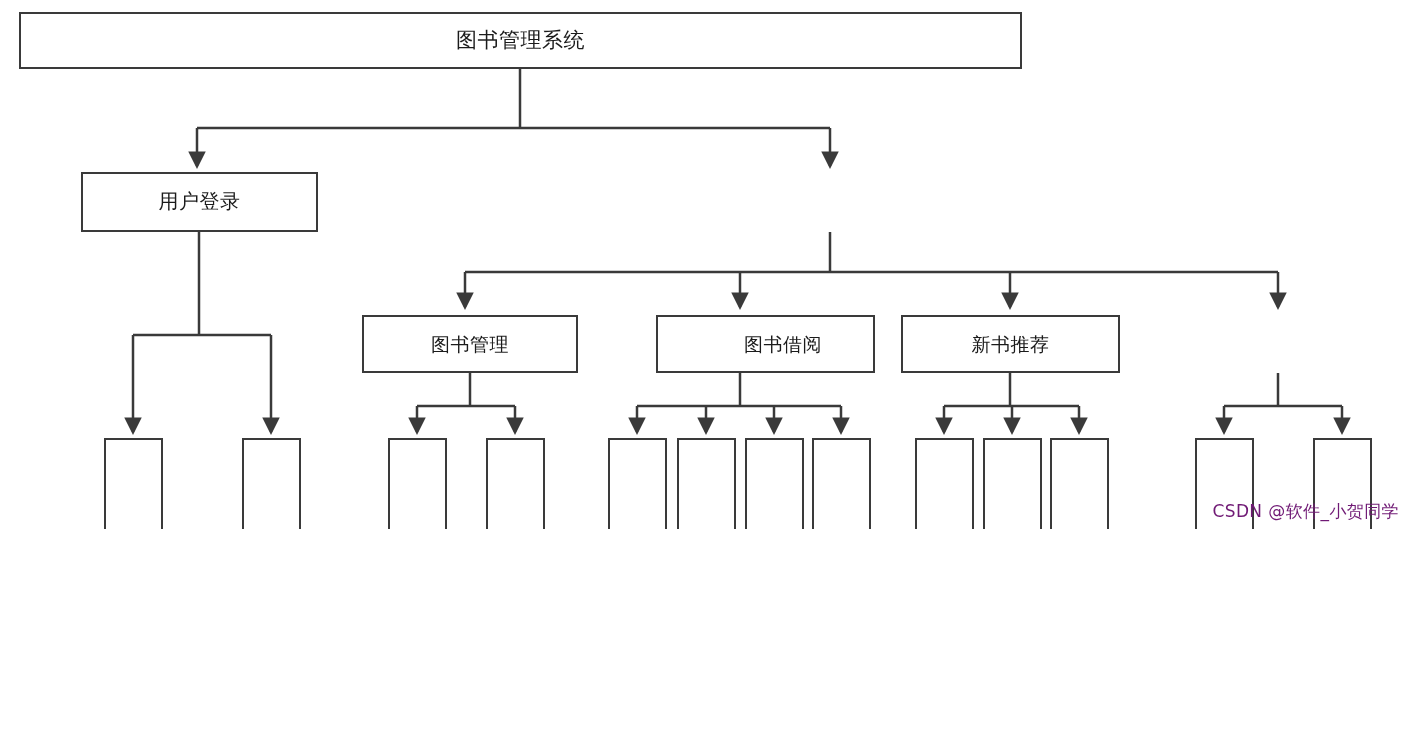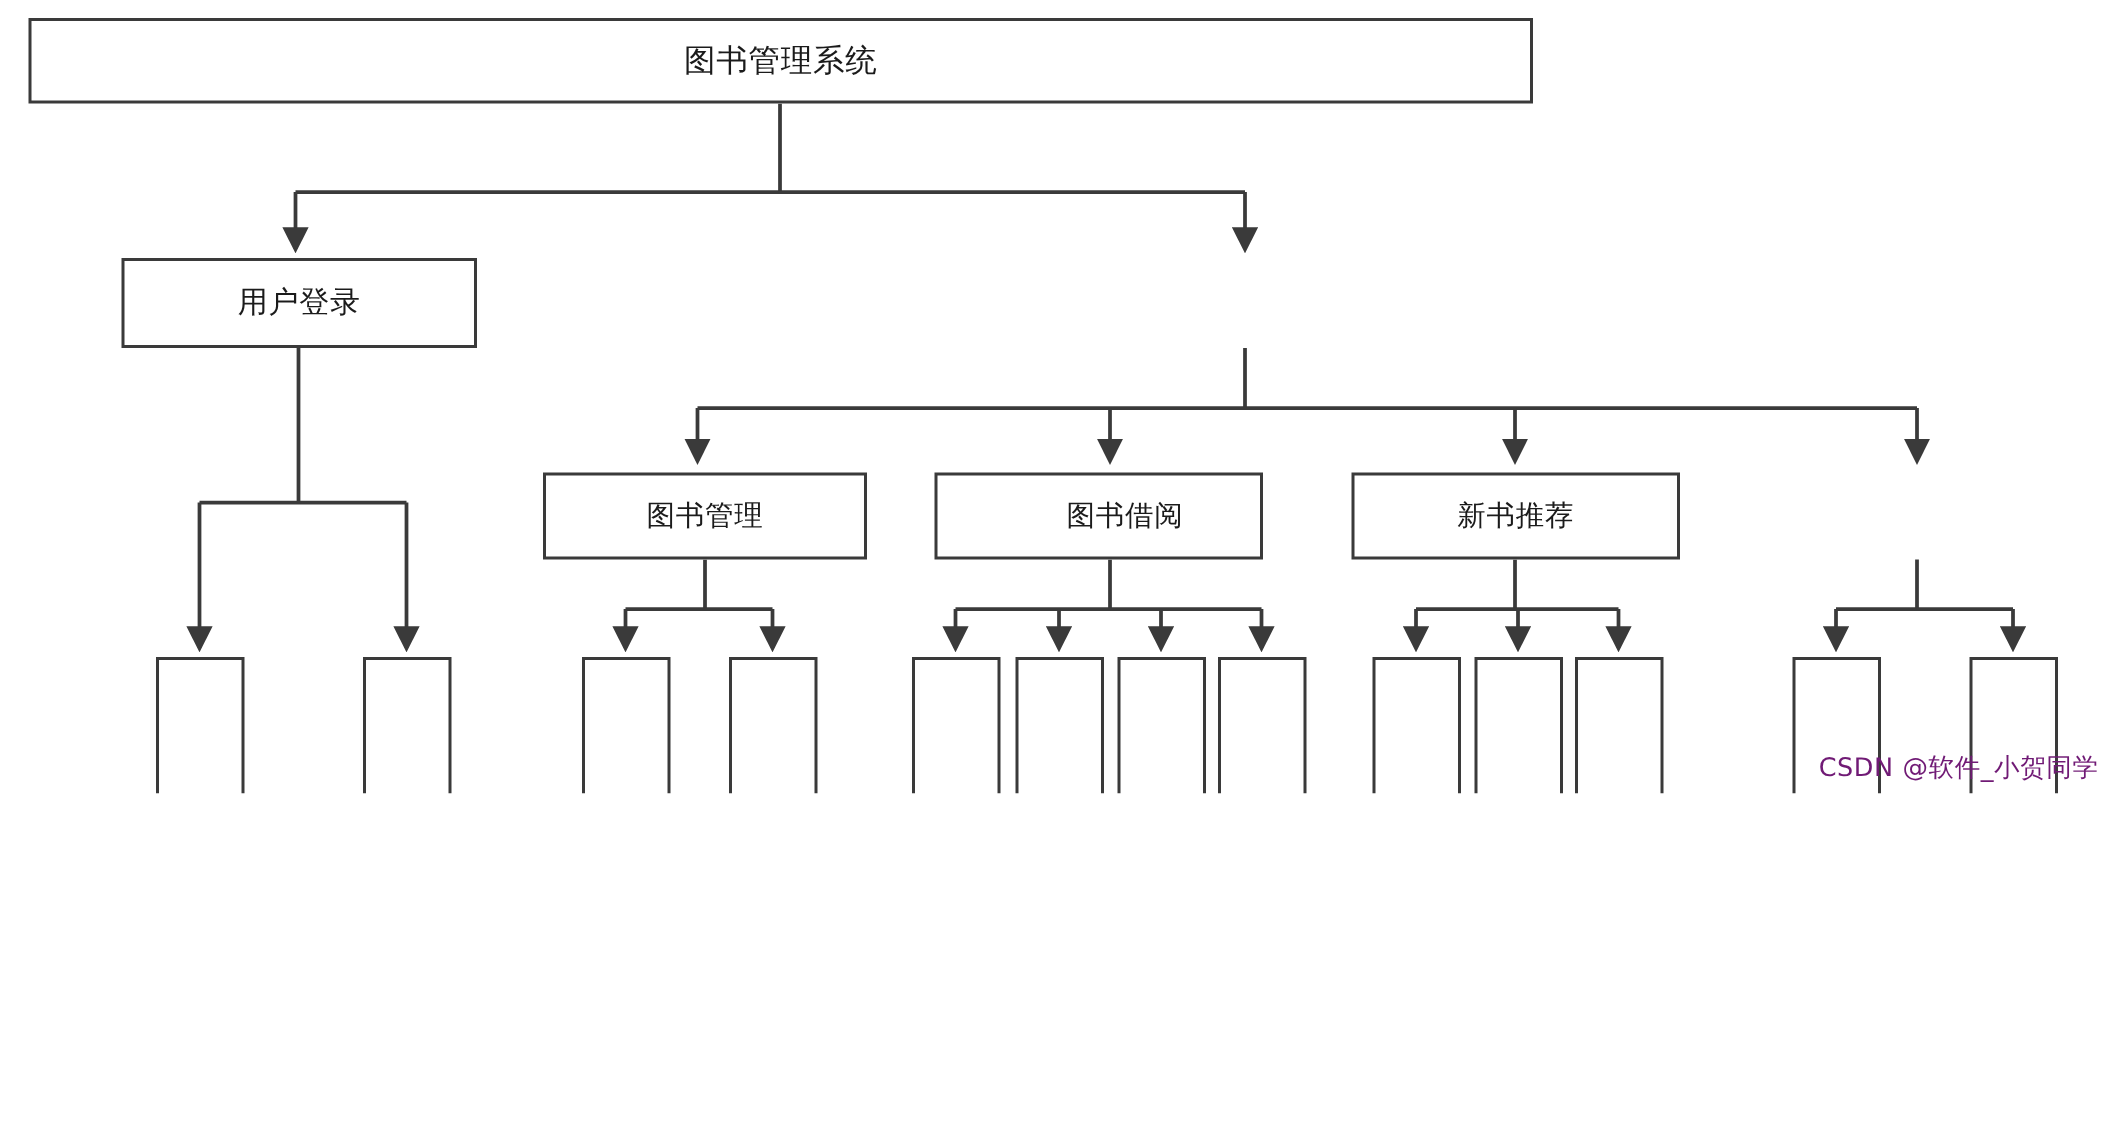--- a/index.html
+++ b/index.html
@@ -130,21 +130,21 @@
     <span class="node-label">图书管理系统</span>
   </div>
 
   <div class="node tier-1" style="left:81px; top:172px; width:237px; height:60px;">
     <span class="node-label">用户登录</span>
   </div>
 
   <div class="node tier-2" style="left:362px; top:315px; width:216px; height:58px;">
     <span class="node-label">图书管理</span>
   </div>
-  <div class="node tier-2" style="left:623px; top:315px; width:219px; height:58px;padding-left:35px;">
+  <div class="node tier-2" style="left:656px; top:315px; width:219px; height:58px;padding-left:35px;">
     <span class="node-label">图书借阅</span>
   </div>
   <div class="node tier-2" style="left:901px; top:315px; width:219px; height:58px;">
     <span class="node-label">新书推荐</span>
   </div>
 
   <div class="node leaf" style="left:104px; top:438px; width:59px; height:297px;">
     <span class="node-label">用户登录</span>
   </div>
   <div class="node leaf" style="left:242px; top:438px; width:59px; height:297px;">

